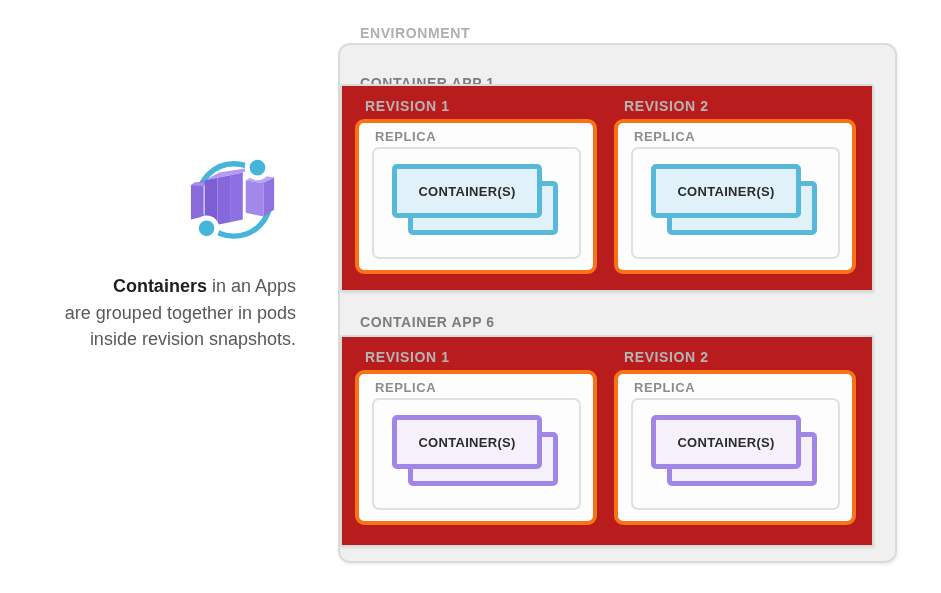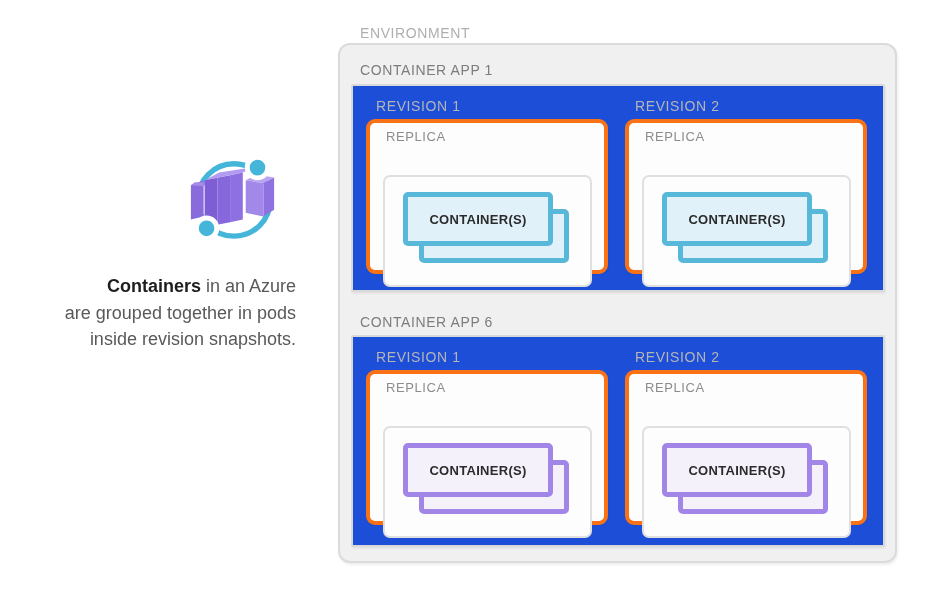--- a/index.html
+++ b/index.html
@@ -7,46 +7,46 @@
               font-family:"Liberation Sans", sans-serif; }
   .stage { position:relative; width:941px; height:593px; }
 
   
   .icon-wrap { position:absolute; left:186px; top:147px; width:94px; height:98px; }
   .caption { position:absolute; left:6px; top:273px; width:290px; text-align:right;
              font-size:18px; line-height:26.5px; color:#595959; }
   .caption b { color:#1e1e1e; font-weight:700;margin-top:36px; }
 
   
-  .lbl { font-weight:400; letter-spacing:0.6px; line-height:16px; white-space:nowrap; }
+  .lbl { font-weight:700; letter-spacing:0.6px; line-height:16px; white-space:nowrap; }
   .lbl-env { position:absolute; left:360px; top:25px; font-size:14px; color:#AFAFAF; }
   .lbl-app { position:absolute; font-size:14px; color:#7D7D7D; }
   .lbl-rev { font-size:14px; color:#B5B5B5; margin:0 0 5px 10px; }
   .lbl-replica { position:absolute; left:16px; top:6px; font-size:13px; color:#8C8C8C; }
 
   
   .env-box { position:absolute; left:338px; top:43px; width:559px; height:520px;
              background:#F0F0F0; border:2px solid #DBDBDB; border-radius:12px;
              box-shadow:1px 2px 3px rgba(0,0,0,0.07); }
-  .app-box { position:absolute; left:11px; width:534px; background:#1d4ed8;
+  .app-box { position:absolute; left:0; width:534px; background:#b91c1c;
              border:2px solid #D9D9D9; border-radius:2px;
              box-shadow:1px 2px 2px rgba(0,0,0,0.05); }
   .app1-box { top:39px;  height:208px; }
   .app2-box { top:290px; height:212px; }
-  .app1-label { left:20px; top:17px; }
+  .app1-label { left:20px; top:30px; }
   .app2-label { left:20px; top:269px; }
 
   .rev { position:absolute; top:12px; width:243px; }
   .rev-a { left:13px; }
   .rev-b { left:272px; }
   .rev-box { position:relative; width:242px; height:155px; background:#FDFDFD;
              border:4px solid #f97316; border-radius:9px;
              box-shadow:1px 1px 2px rgba(0,0,0,0.04); }
   .replica-box { position:absolute; left:13px; top:24px; width:209px; height:112px;
-                 background:#FDFDFD; border:2px solid #E0E0E0; border-radius:7px;margin-top:28px; }
+                 background:#FDFDFD; border:2px solid #E0E0E0; border-radius:7px; }
 
   .stack { position:absolute; left:18px; top:15px; width:170px; height:75px; }
   .cbox { position:absolute; width:150px; height:54px; border:5px solid;
           border-radius:5px; }
   .cbox-back  { left:16px; top:17px; }
   .cbox-front { left:0; top:0; display:flex; align-items:center; justify-content:center; }
   .cbox-front span { font-size:13px; font-weight:700; letter-spacing:0.3px; color:#2B2B2B; }
 </style>
 </head>
 <body>
@@ -69,21 +69,21 @@
       <polygon points="61,32 72,26 90,29 79,35" fill="#BAA4F2"></polygon>
       <polygon points="79,35 90,29 90,62 79,69" fill="#8F72DF"></polygon>
       <polygon points="61,32 79,35 79,69 61,65" fill="#A188E9"></polygon>
 
       <circle cx="73" cy="19" r="10.5" fill="#45B6D9" stroke="#ffffff" stroke-width="5"></circle>
       <circle cx="21" cy="81" r="10.5" fill="#45B6D9" stroke="#ffffff" stroke-width="5"></circle>
     </svg>
   </div>
 
   <div class="caption">
-    <div><b>Containers</b><span> in an Azure</span></div>
+    <div><b>Containers</b><span> in an Apps</span></div>
     <div>are grouped together in pods</div>
     <div>inside revision snapshots.</div>
   </div>
 
   <div class="lbl lbl-env">ENVIRONMENT</div>
 
   <div class="env-box">
 
     <div class="lbl lbl-app app1-label">CONTAINER APP 1</div>
     <div class="app-box app1-box">

